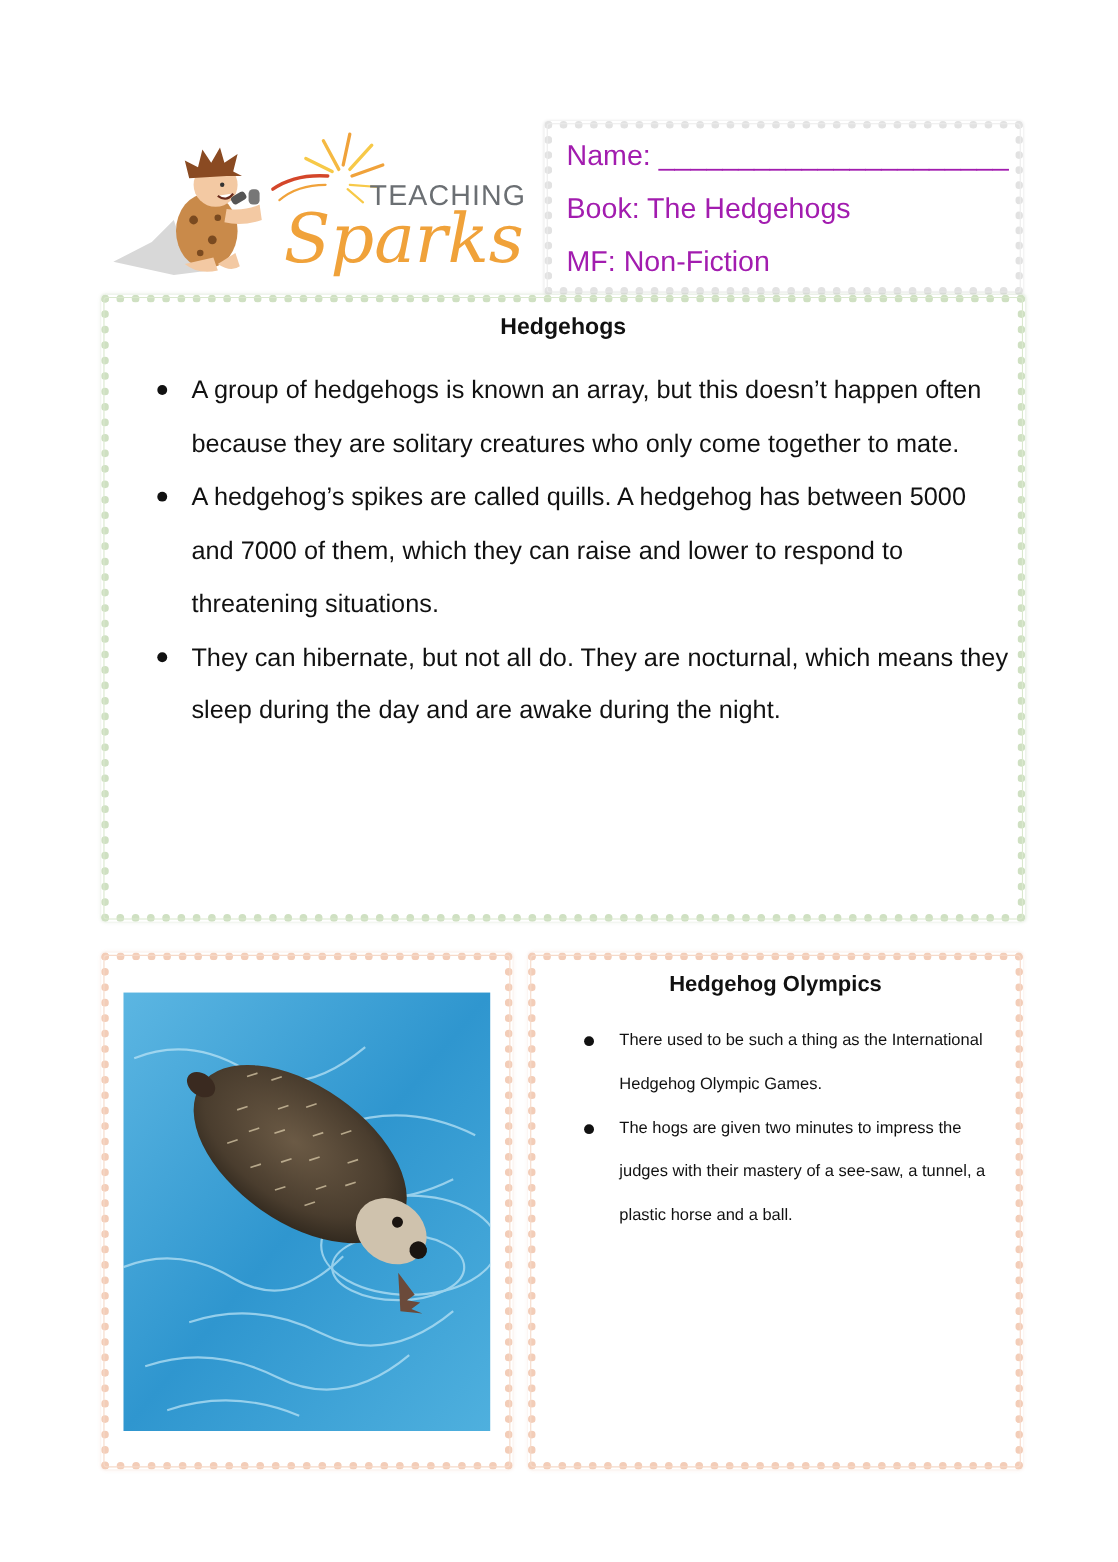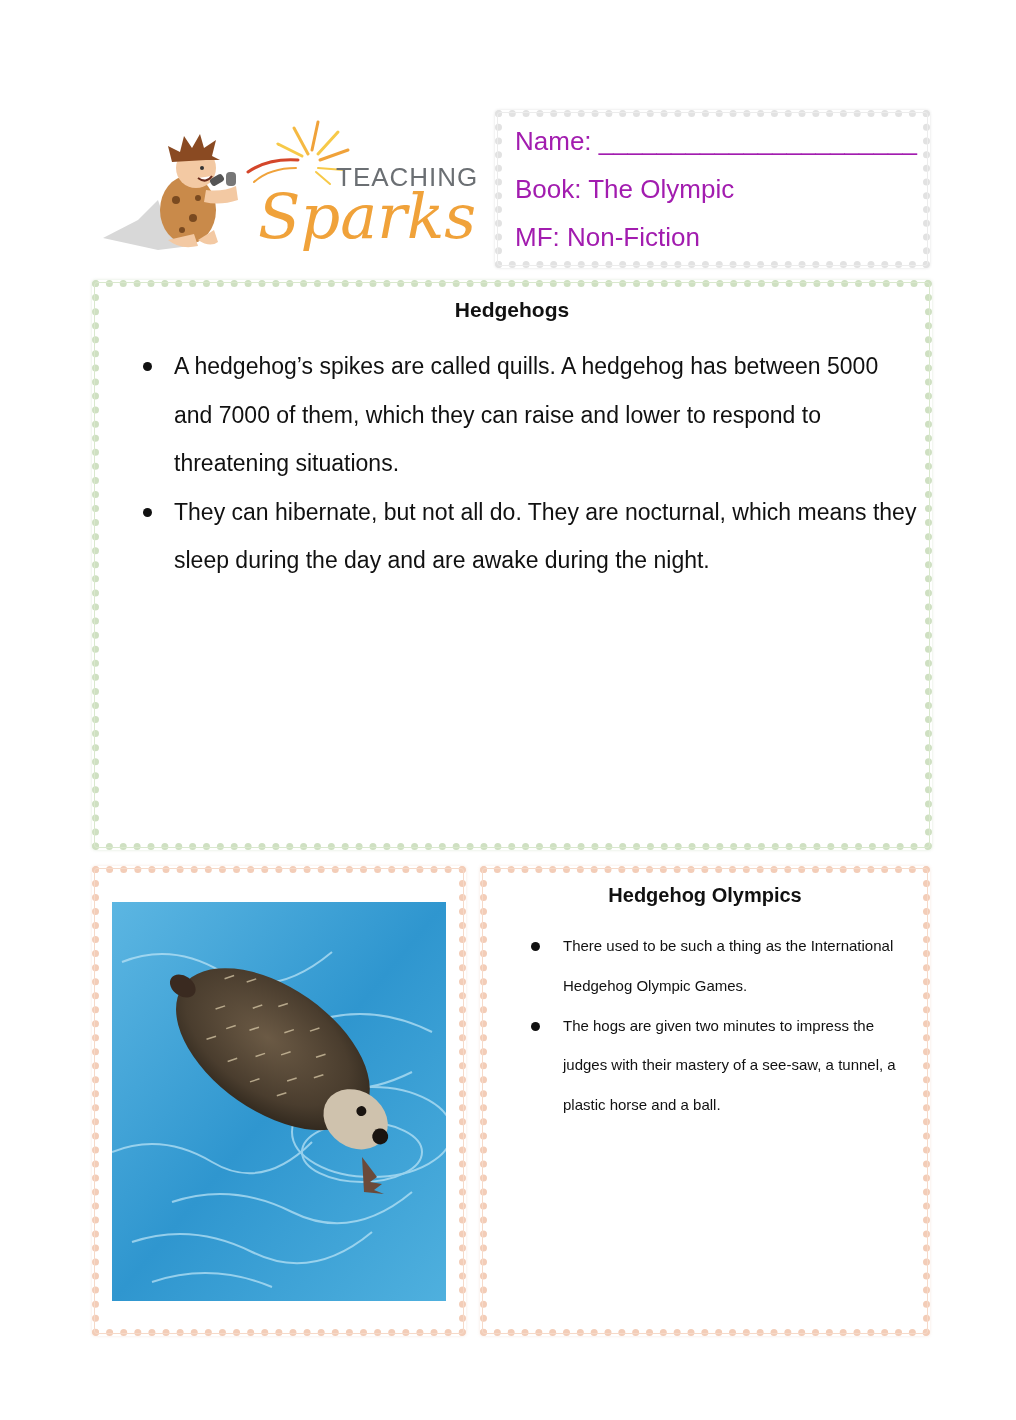--- a/index.html
+++ b/index.html
@@ -30,21 +30,21 @@
 
   
   .logo { position:absolute; left:98px; top:110px; width:385px; height:150px; }
   .logo svg { width:100%; height:100%; }
 
   
   .info-box { left:495px; top:110px; width:435px; height:158px; }
   .info-line { position:absolute; left:20px; font-size:26px; color:#a21caf; }
 
   
-  .facts-box { left:92px; top:280px; width:840px; height:570px; }
+  .facts-box { left:92px; top:268px; width:840px; height:570px; }
   .section-title { position:absolute; font-weight:bold; font-size:21px; text-align:center; }
   .facts-list { position:absolute; left:50px; top:62px; width:780px; margin:0; padding:0; list-style:none; }
   .facts-list li { position:relative; padding-left:32px; font-size:23px; line-height:48.5px; }
   .facts-list li::before {
     content:""; position:absolute; left:1px; top:20px; width:9px; height:9px; border-radius:50%; background:#111;
   }
 
   
   .photo-box { left:92px; top:866px; width:374px; height:470px; }
   .photo { position:absolute; left:20px; top:36px; width:334px; height:399px; overflow:hidden; }
@@ -93,27 +93,28 @@
       <path d="M150 62 Q170 48 200 50" stroke="#d4462a" stroke-width="3" fill="none"></path>
       <path d="M156 72 Q172 58 198 58" stroke="#f0a23a" stroke-width="2" fill="none"></path>
     </g>
     <text x="238" y="76" font-family="Liberation Sans, sans-serif" font-size="26" fill="#6b6f73" letter-spacing="1">TEACHING</text>
     <text x="160" y="128" font-family="DejaVu Serif, serif" font-style="italic" font-size="62" fill="#f0a23a">Sparks</text>
   </svg>
 </div>
 
 <div class="dotted-frame frame-grey info-box">
   <div class="info-line" style="top:16px;">Name: ______________________</div>
-  <div class="info-line" style="top:64px;">Book: The Olympic</div>
+  <div class="info-line" style="top:64px;">Book: The Hedgehogs</div>
   <div class="info-line" style="top:112px;">MF: Non-Fiction</div>
 </div>
 
 <div class="dotted-frame frame-green facts-box">
   <div class="section-title" style="left:0; right:0; top:18px;">Hedgehogs</div>
   <ul class="facts-list">
+    <li>A group of hedgehogs is known an array, but this doesn’t happen often because they are solitary creatures who only come together to mate.</li>
     <li>A hedgehog’s spikes are called quills. A hedgehog has between 5000 and 7000 of them, which they can raise and lower to respond to threatening situations.</li>
     <li>They can hibernate, but not all do. They are nocturnal, which means they sleep during the day and are awake during the night.</li>
   </ul>
 </div>
 
 <div class="dotted-frame frame-orange photo-box">
   <div class="photo" title="Hedgehog swimming in blue water">
     <svg viewBox="0 0 334 399" width="334" height="399" xmlns="http://www.w3.org/2000/svg">
       <defs>
         <linearGradient id="water" x1="0" y1="0" x2="1" y2="1">

